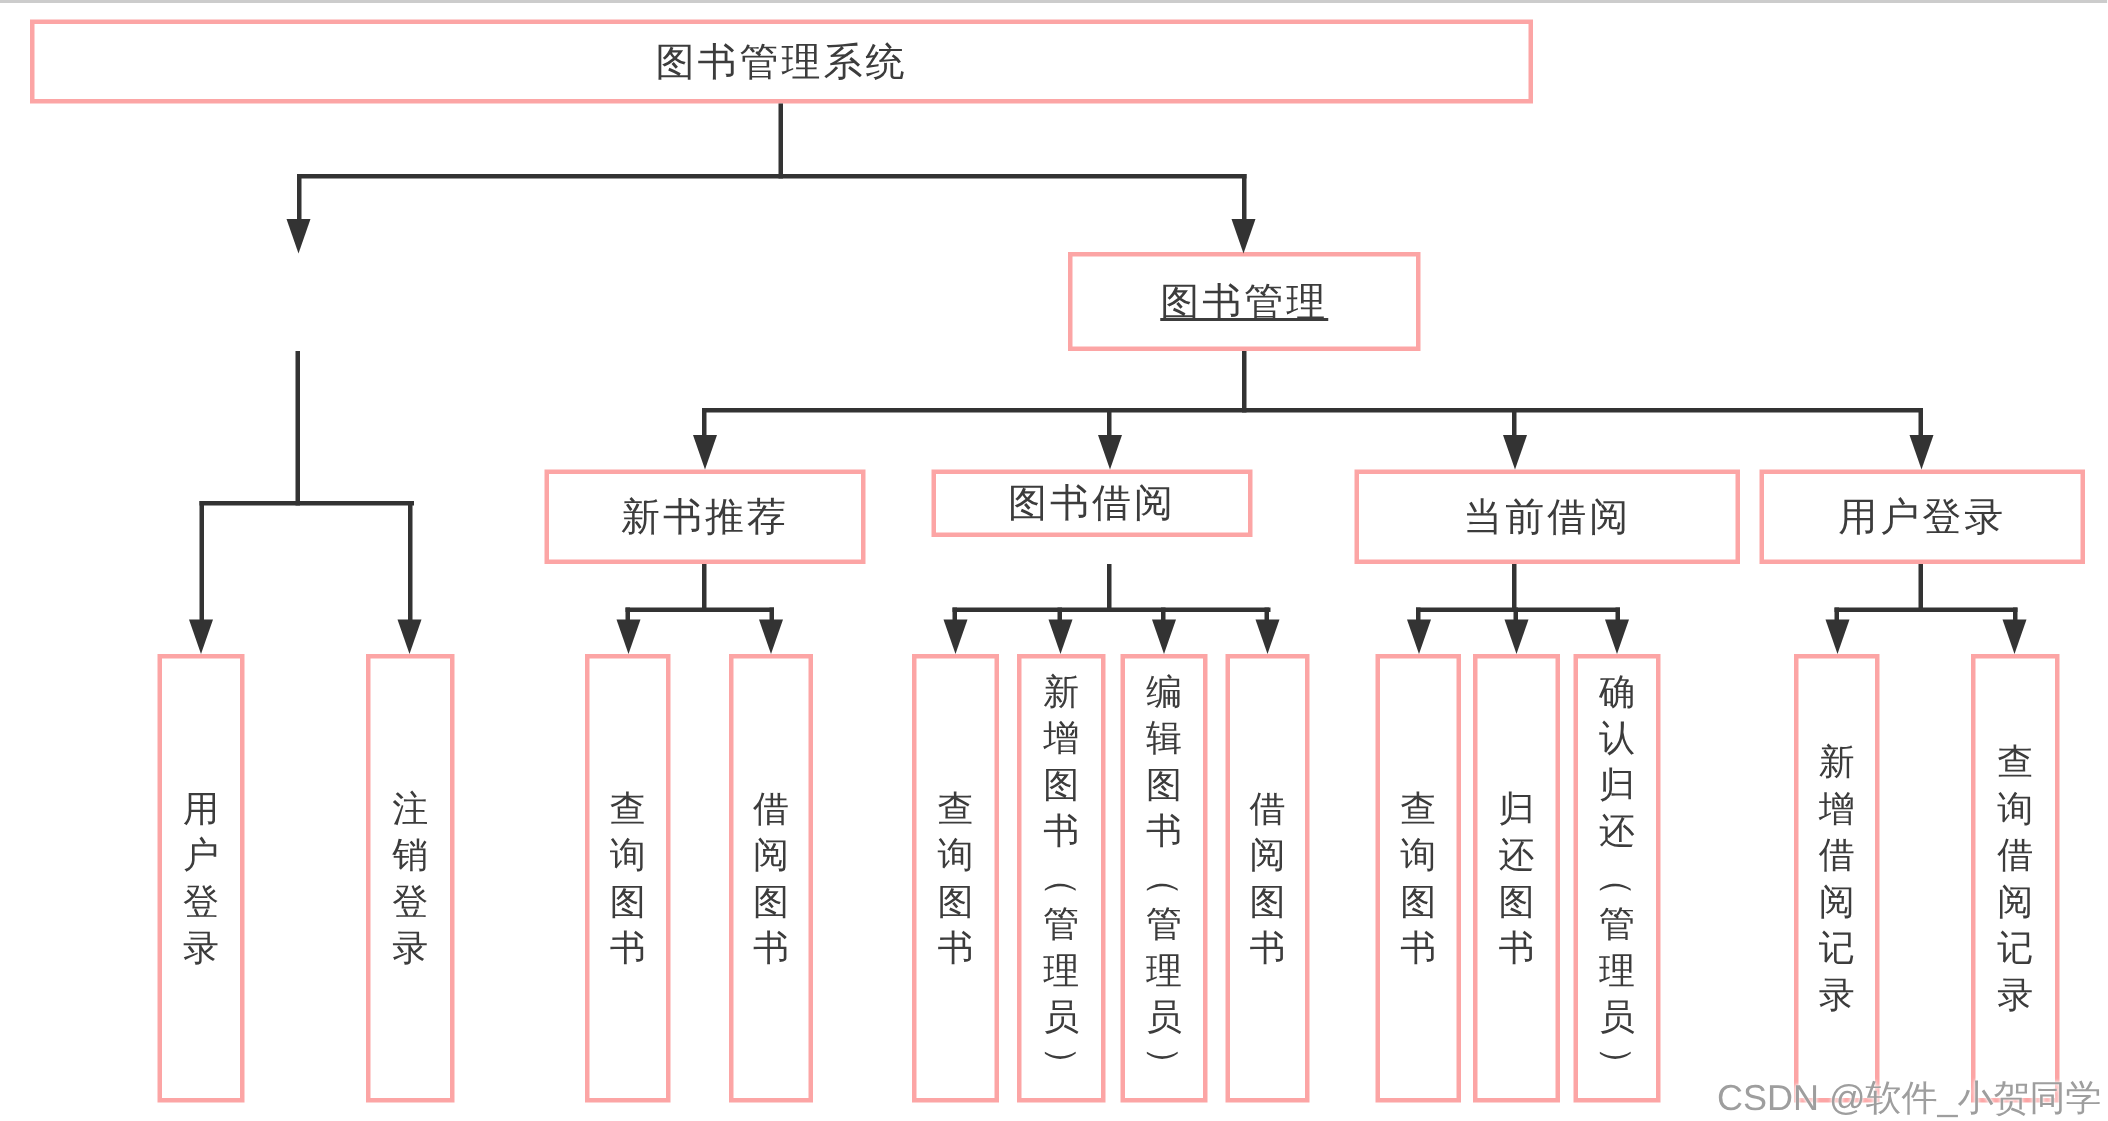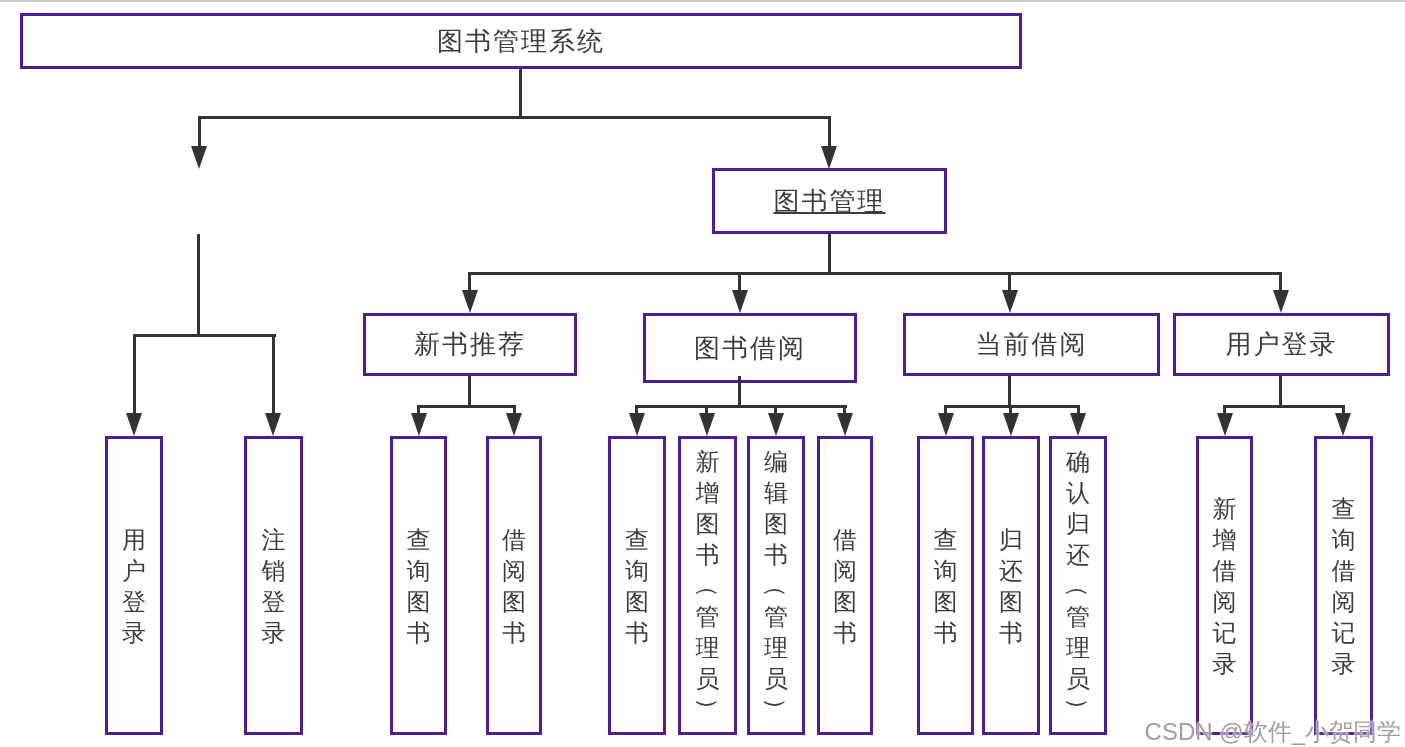--- a/index.html
+++ b/index.html
@@ -2,21 +2,21 @@
 <html><head>
 <meta charset="utf-8">
 <style>
   html,body{margin:0;padding:0;background:#fff;}
   #stage{
     position:relative;width:1405px;height:747px;background:#ffffff;overflow:hidden;
     font-family:"Liberation Sans", sans-serif;color:#3c3c3c;
   }
   .topline{position:absolute;left:0;top:0;width:1405px;height:2px;background:#cccccc;}
   .node{
-    position:absolute;box-sizing:border-box;border:3px solid #4c1d95;background:#ffffff;
+    position:absolute;box-sizing:border-box;border:3px solid #fca5a5;background:#ffffff;
     display:flex;align-items:center;justify-content:center;
   }
   .hlabel{font-size:26px;letter-spacing:2px;white-space:nowrap;color:#3c3c3c;}
   .vlabel{display:block;}
   .vlabel span{display:block;width:100%;height:31px;line-height:31px;text-align:center;font-size:24px;color:#3c3c3c;}
   .vlabel span.rot{transform:rotate(90deg);}
   .vl,.hl{position:absolute;background:#333333;}
   .vl{width:3px;}
   .hl{height:3px;}
   .arw{
@@ -39,21 +39,21 @@
     <span class="hlabel">图书管理系统</span>
   </div>
 
   <div class="node" style="left:712px;top:168px;width:235px;height:66px;text-decoration:underline;">
     <span class="hlabel">图书管理</span>
   </div>
 
   <div class="node" style="left:363px;top:313px;width:214px;height:63px;">
     <span class="hlabel">新书推荐</span>
   </div>
-  <div class="node" style="left:643px;top:313px;width:214px;height:70px;">
+  <div class="node" style="left:621px;top:313px;width:214px;height:45px;">
     <span class="hlabel">图书借阅</span>
   </div>
   <div class="node" style="left:903px;top:313px;width:257px;height:63px;">
     <span class="hlabel">当前借阅</span>
   </div>
   <div class="node" style="left:1173px;top:313px;width:217px;height:63px;">
     <span class="hlabel">用户登录</span>
   </div>
 
   <div class="node" style="left:105px;top:436px;width:58px;height:299px;">

